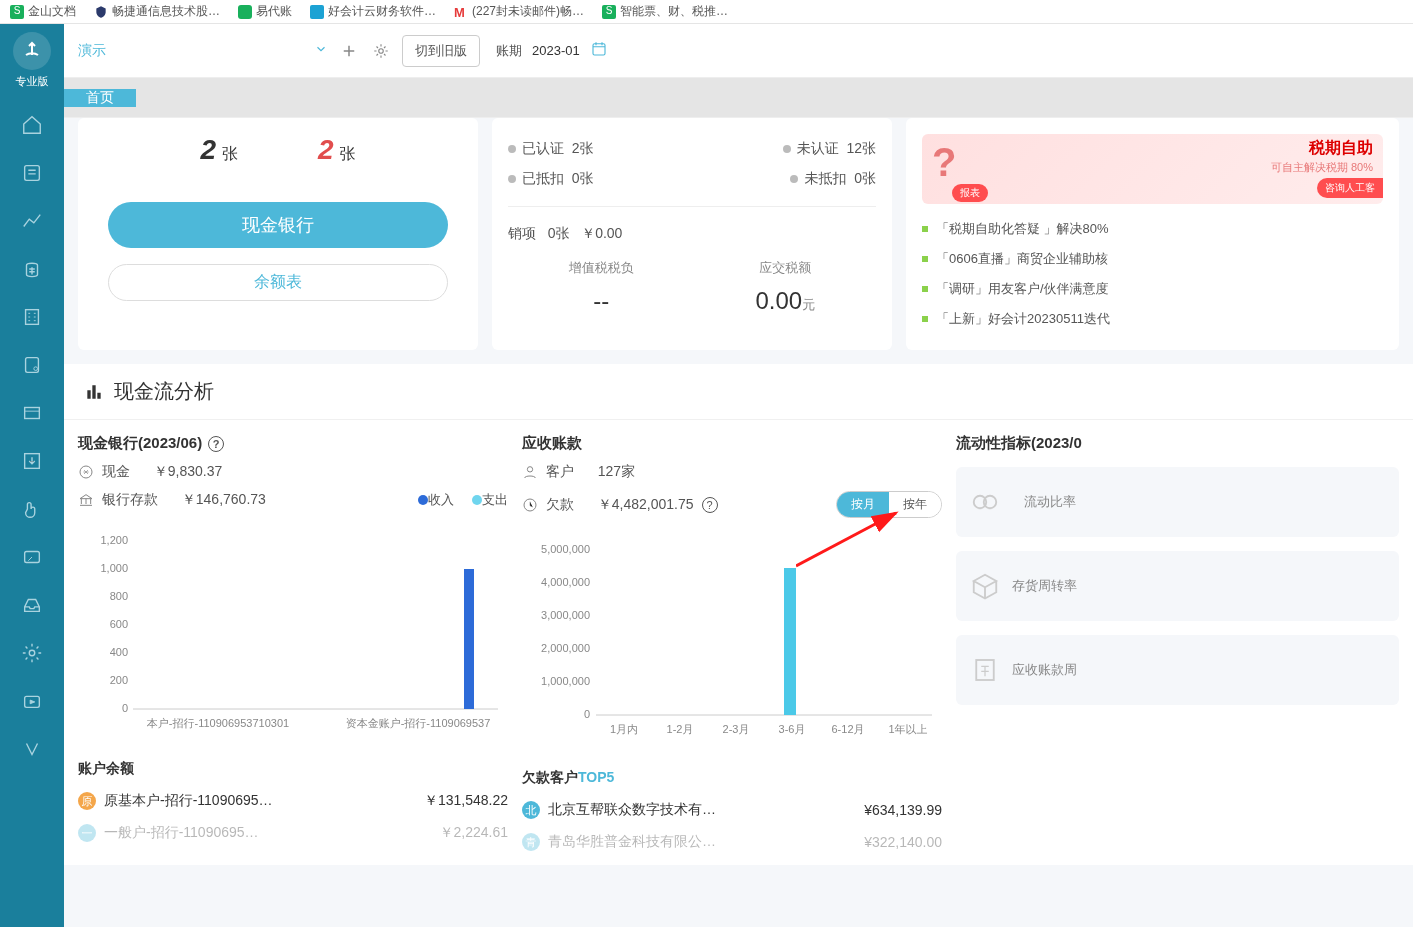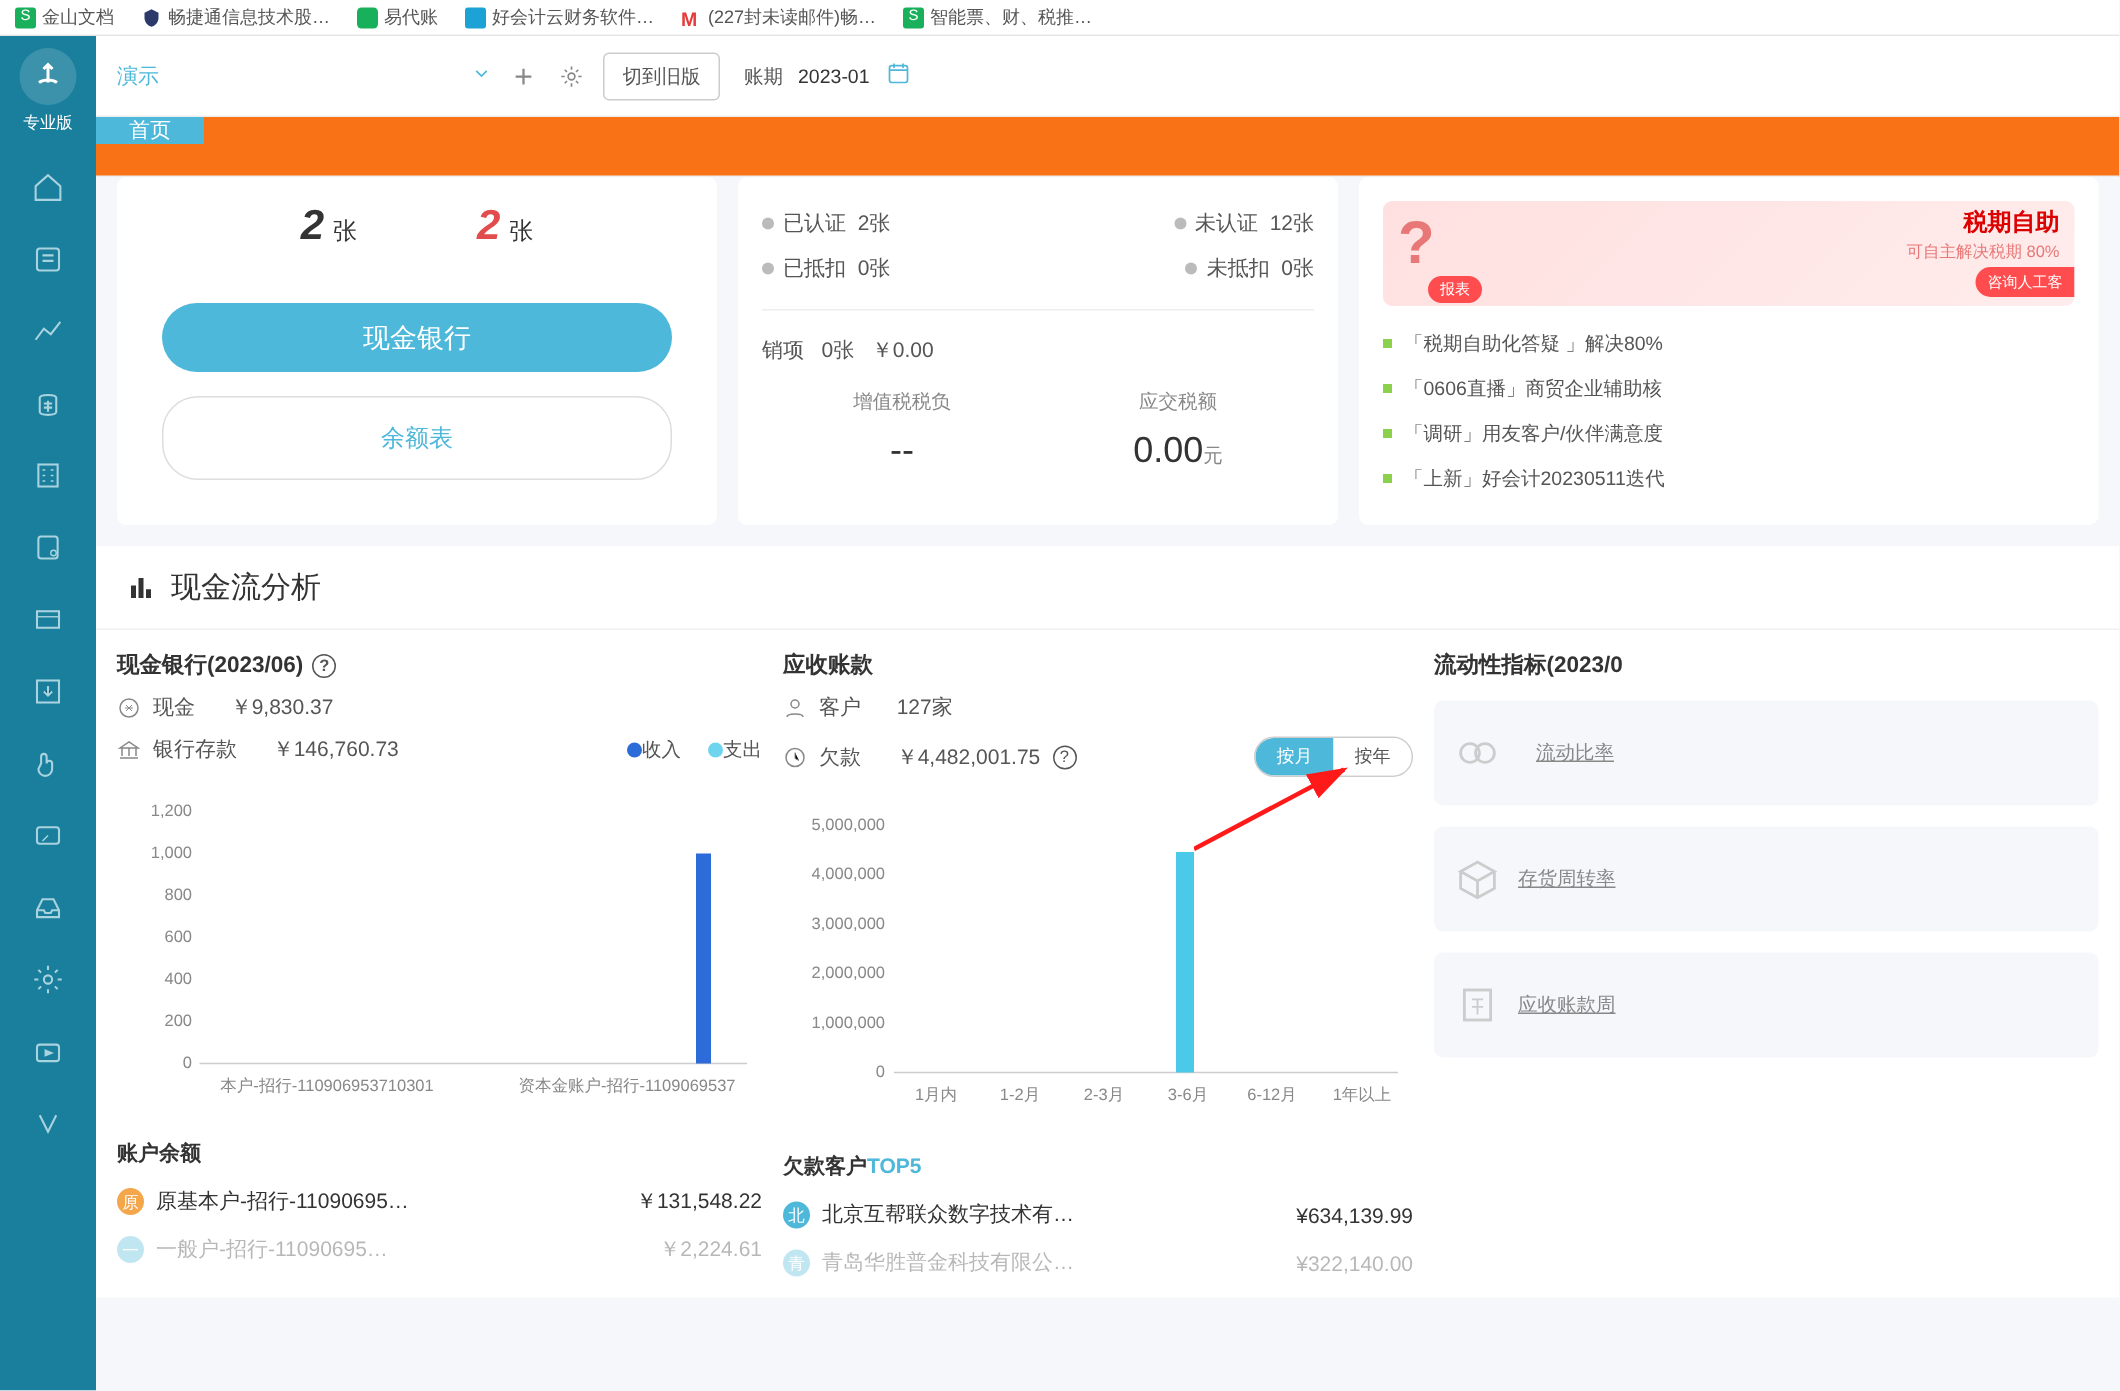--- a/index.html
+++ b/index.html
@@ -14,31 +14,31 @@
 .sidebar-icon { width: 24px; height: 24px; margin: 12px 0; color: #cde8f0; cursor: pointer; opacity: 0.8; display:flex; align-items:center; justify-content:center; }
 .main { flex: 1; display: flex; flex-direction: column; background: #f5f7fa; min-width:0; }
 .topbar { display: flex; align-items: center; height: 54px; background: #fff; padding: 0 14px; gap: 10px; border-bottom: 1px solid #eee; }
 .org-select { display: flex; align-items: center; color: #4db8d9; font-size: 14px; gap: 6px; width: 250px; cursor:pointer; }
 .chevdown { margin-left: auto; color: #4db8d9; }
 .topbar .ico-btn { width: 22px; height: 22px; color: #888; cursor: pointer; display:flex; align-items:center; justify-content:center; }
 .switch-btn { border: 1px solid #ccc; border-radius: 4px; padding: 6px 12px; font-size: 13px; color: #555; cursor: pointer; }
 .period-label { margin-left: 6px; color: #555; }
 .period-value { color: #333; }
 .cal-icon { color: #4db8d9; }
-.tabs { display: flex; align-items: flex-start; background: #f97316; height: 40px; border-bottom: 1px solid #eee; }
+.tabs { display: flex; align-items: center; background: #e5e5e5; height: 40px; border-bottom: 1px solid #eee; }
 .tab { padding: 0 22px; display: flex; align-items: center; background: #4db8d9; color: #fff; font-size: 14px; cursor:pointer; }
 .content { flex: 1; overflow-y: auto; padding: 0 0 20px 0; }
 .row1 { display: flex; gap: 14px; padding: 0 14px 14px 14px; align-items: stretch; }
 .card { background: #fff; border-radius: 6px; padding: 16px; }
 .card-voucher { flex: 0 0 400px; display:flex; flex-direction:column; align-items:center; }
 .voucher-counts { display: flex; gap: 80px; margin-bottom: 36px; justify-content:center; width:100%;}
 .vc { display: flex; align-items: baseline; gap: 6px; font-size: 16px; color: #333; }
 .vc-num { font-family: Arial; font-size: 28px; font-weight: bold; font-style: italic; }
 .btn-primary { background: #4db8d9; color: #fff; border: none; border-radius: 24px; width: 340px; height: 46px; font-size: 18px; cursor: pointer; margin-bottom: 16px; }
-.btn-outline { background: #fff; color: #4db8d9; border: 1px solid #ddd; border-radius: 24px; width: 340px; height: 56px; font-size: 16px; cursor: pointer; }
+.btn-outline { background: #fff; color: #4db8d9; border: 1px solid #ddd; border-radius: 24px; width: 340px; height: 37px; font-size: 16px; cursor: pointer; }
 .card-tax { flex: 0 0 400px; }
 .tax-line { display: flex; justify-content: space-between; padding: 6px 0; font-size: 14px; color: #555; }
 .dot { width: 8px; height: 8px; border-radius: 50%; background: #bbb; display: inline-block; margin-right: 6px; }
 .tax-hr { border: none; border-top: 1px solid #eee; margin: 12px 0; }
 .tax-summary { display: flex; justify-content: space-around; margin-top: 10px; }
 .tax-col { text-align: center; }
 .tax-col .label { color: #888; font-size: 13px; }
 .tax-col .value { font-size: 24px; color: #333; margin-top: 10px; }
 .tax-col .value .unit { font-size: 13px; color: #888; }
 .card-notice { flex: 1; min-width:190px; overflow:hidden;}
@@ -74,21 +74,21 @@
 .x-axis { stroke: #ccc; }
 .bar-blue { fill: #2d6bd8; }
 .bar-cyan { fill: #4bc9e8; }
 .panel-ar { position: relative; }
 .red-arrow { position: absolute; right: 36px; top: 74px; pointer-events:none; }
 .subsection-title { font-size: 14px; margin-top: 18px; color: #333; font-weight: bold; }
 .top5 { color: #4db8d9; }
 .list-row { display: flex; justify-content: space-between; align-items: center; margin-top: 14px; font-size: 14px; }
 .list-row .circ { width: 18px; height: 18px; border-radius: 50%; display: inline-flex; align-items: center; justify-content: center; color: #fff; font-size: 11px; margin-right: 8px; flex-shrink:0;}
 .list-row .name { flex:1; white-space:nowrap; overflow:hidden; text-overflow:ellipsis; }
-.liq-card { background: #f5f7fa; border-radius: 6px; padding: 20px 14px; margin-top: 14px; display: flex; align-items: center; gap: 12px; color: #888; text-decoration: underline; }
+.liq-card { background: #f5f7fa; border-radius: 6px; padding: 20px 14px; margin-top: 14px; display: flex; align-items: center; gap: 12px; color: #888; }
 .liq-ico { width: 30px; height: 30px; color:#ccc; flex-shrink:0;}
 </style>
 </head>
 <body>
 
 <div class="bookmarks">
   <div class="bookmark">
       <span class="bm-icon" style="background:#19b05c;color:#fff;text-align:center;font-size:10px;border-radius:2px;">S</span>
       <span>金山文档</span>
     </div>

